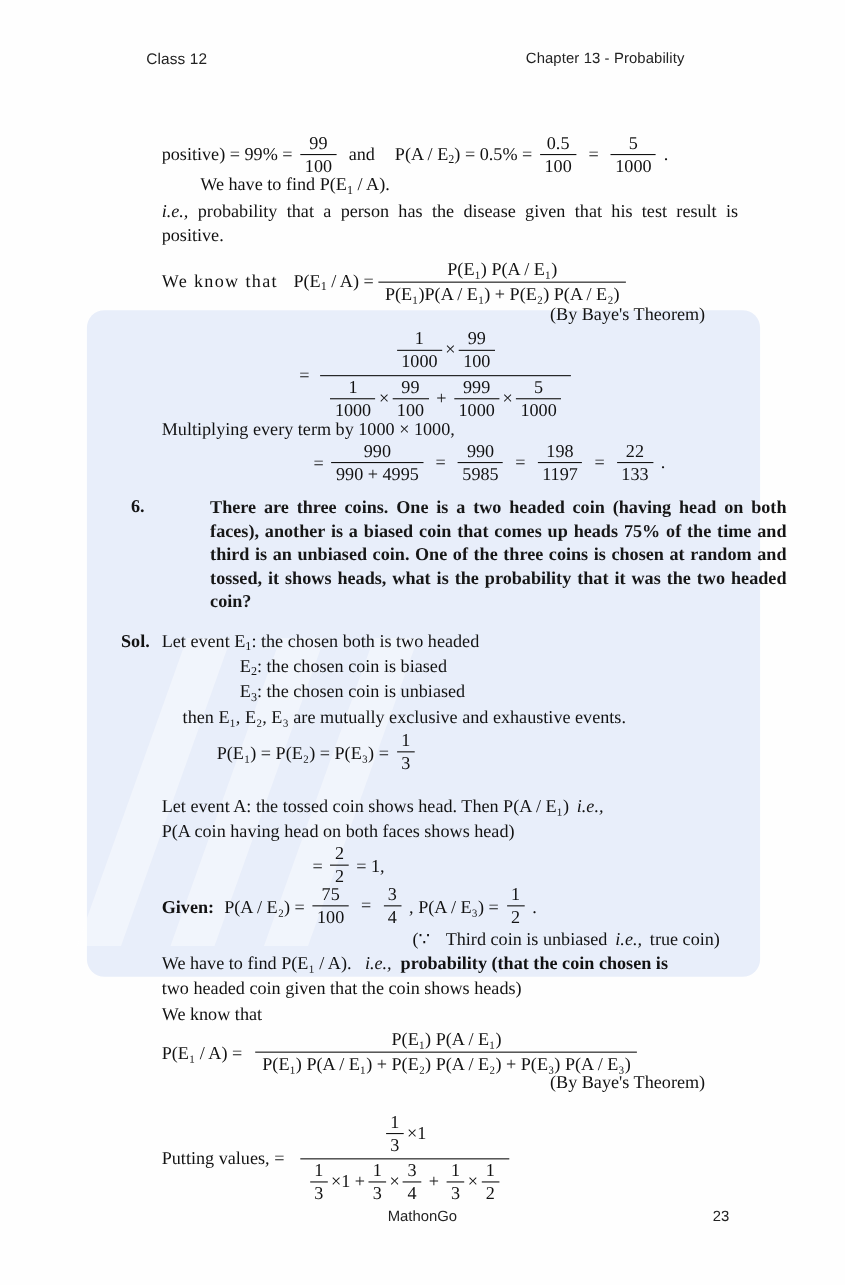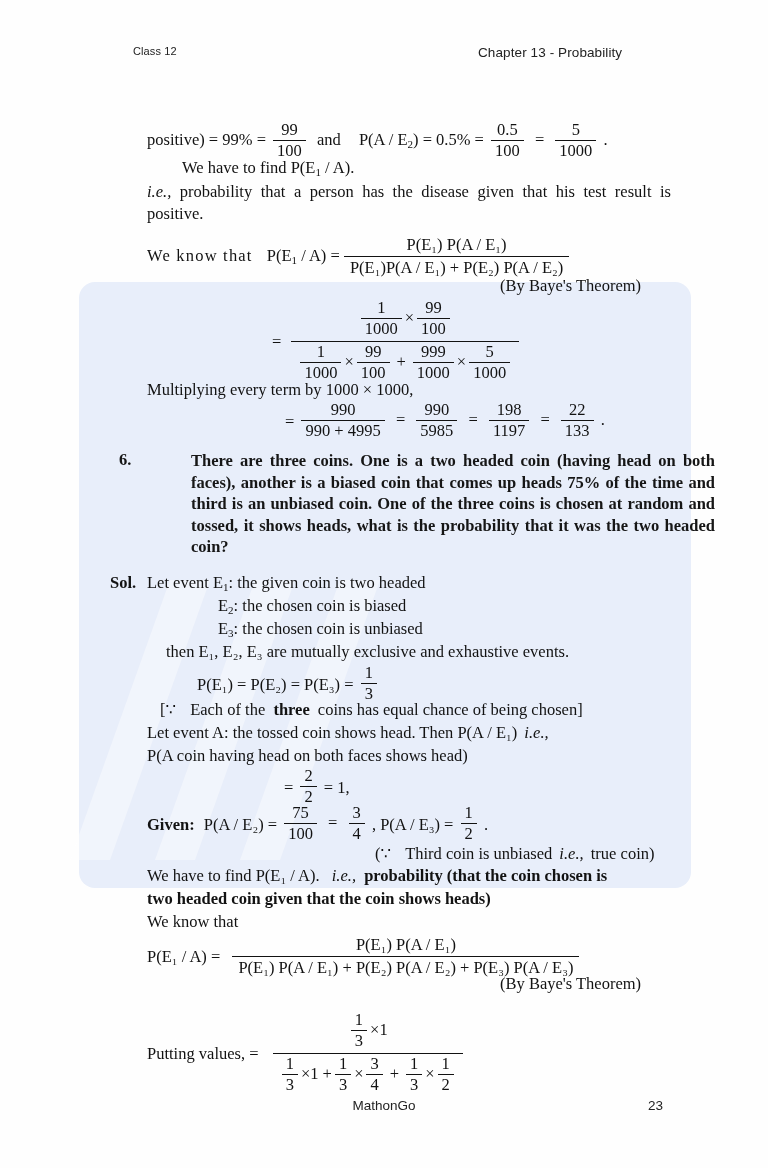--- a/index.html
+++ b/index.html
@@ -38,21 +38,21 @@
     position: absolute;
     left: 0; top: 45px;
     width: 768px;
     height: 24px;
     z-index: 5;
   }
   .header .left {
     position: absolute;
     left: 133px; top: 0;
     font-family: "Liberation Sans", sans-serif;
-    font-size: 11px;
+    font-size: 14px;
     color: #222;
     letter-spacing: .1px;
   }
   .header .right {
     position: absolute;
     left: 478px; top: 0;
     font-family: "Liberation Sans", sans-serif;
     font-size: 13.5px;
     color: #222;
     letter-spacing: .1px;
@@ -249,41 +249,35 @@
       <span class="op">=</span>
       <span class="frac"><span class="num">22</span><span class="den">133</span></span>
       <span>.</span>
     </div>
 
     <div class="numlabel" style="left:119px; top:450px;">6.</div>
     <div class="qblock" style="left:147px; top:450px; width:524px;margin-left:44px;">There are three coins. One is a two headed coin (having head on both faces), another is a biased coin that comes up heads 75% of the time and third is an unbiased coin. One of the three coins is chosen at random and tossed, it shows heads, what is the probability that it was the two headed coin?</div>
 
     <div class="tl b" style="left:110px; top:572px;">Sol.</div>
     <div class="tl" style="left:147px; top:572px;">
-      <span>Let event E</span><span class="sub">1</span><span>: the given coin is two headed</span>
+      <span>Let event E</span><span class="sub">1</span><span>: the chosen both is two headed</span>
     </div>
     <div class="tl" style="left:218px; top:595px;">
       <span>E</span><span class="sub">2</span><span>: the chosen coin is biased</span>
     </div>
     <div class="tl" style="left:218px; top:618px;">
       <span>E</span><span class="sub">3</span><span>: the chosen coin is unbiased</span>
     </div>
     <div class="tl" style="left:166px; top:641px;">then E₁, E₂, E₃ are mutually exclusive and exhaustive events.</div>
 
     <div class="tl" style="left:197px; top:665px;">
       <span style="vertical-align:middle;margin-top:40px;">P(E₁) = P(E₂) = P(E₃) =</span>
       <span class="frac"><span class="num">1</span><span class="den">3</span></span>
     </div>
 
-    <div class="tl" style="left:160px; top:699px;">
-      <span>[∵</span>
-      <span style="padding-left:10px;">Each of the</span>
-      <span class="b" style="padding:0 4px;">three</span>
-      <span>coins has equal chance of being chosen]</span>
-    </div>
 
     <div class="tl" style="left:147px; top:722px;">
       <span>Let event A: the tossed coin shows head. Then  P(A / E₁)</span>
       <span class="i" style="padding:0 3px;">i.e.,</span>
       
     </div>
     <div class="tw" style="left:147px; top:745px; width:524px;">P(A coin having head on both faces shows head)</div>
 
     <div class="tl" style="left:284px; top:768px;">
       <span style="vertical-align:middle;">=</span>
@@ -307,21 +301,21 @@
       <span style="padding-left:10px;">Third coin is unbiased</span>
       <span class="i" style="padding:0 3px;">i.e.,</span>
       <span>true coin)</span>
     </div>
 
     <div class="tl" style="left:147px; top:865px;">
       <span>We have to find P(E₁ / A).</span>
       <span class="i" style="padding-left:8px;">i.e.,</span>
       <span style="padding-left:4px;font-weight:bold;">probability (that the coin chosen is</span>
     </div>
-    <div class="tl" style="left:147px; top:888px;font-weight:bold;">two headed coin given that the coin shows heads)</div>
+    <div class="tl" style="left:147px; top:888px;">two headed coin given that the coin shows heads)</div>
     <div class="tl" style="left:147px; top:911px;">We know that</div>
 
     <div class="tl" style="left:147px; top:936px;">
       <span style="vertical-align:middle;">P(E₁ / A) =</span>
       <span class="bigfrac" style="margin-left:8px;">
         <span class="num">P(E₁) P(A / E₁)</span>
         <span class="den">P(E₁) P(A / E₁) + P(E₂) P(A / E₂) + P(E₃) P(A / E₃)</span>
       </span>
     </div>
     <div class="tl" style="left:500px; top:973px;">(By Baye's Theorem)</div>

